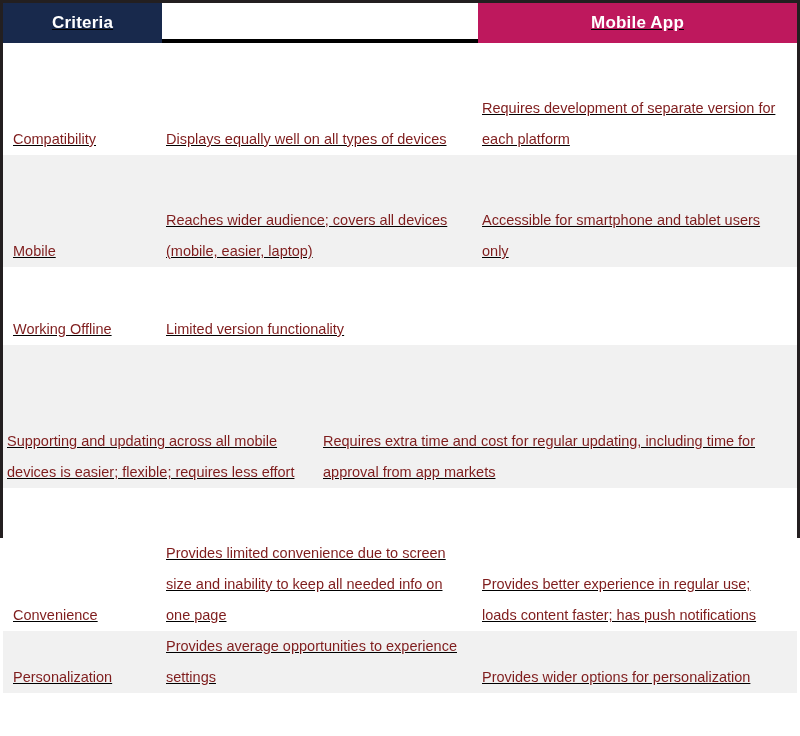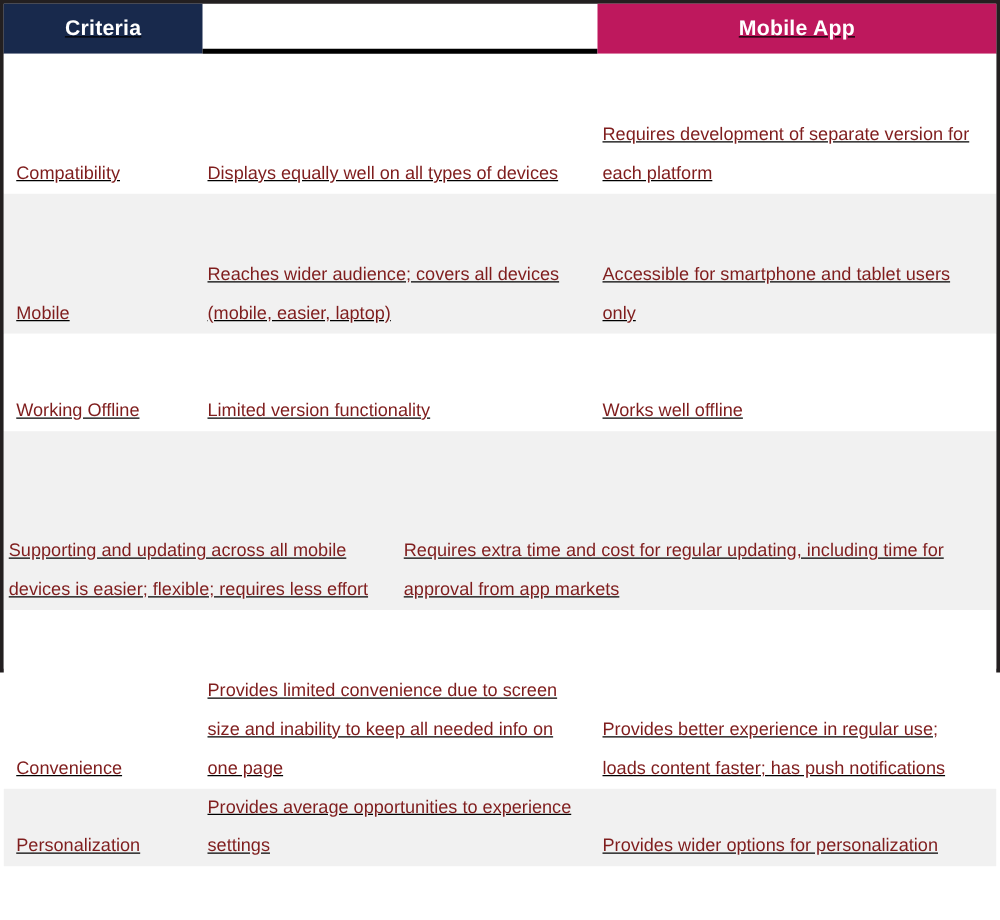--- a/index.html
+++ b/index.html
@@ -141,23 +141,20 @@
       </div>
     </div>
 
     <div class="tr white tr-r3">
       <div class="td td-criteria">
         <span class="cell-text">Working Offline</span>
       </div>
       <div class="td td-web">
         <span class="cell-text">Limited version functionality</span>
       </div>
-      <div class="td td-app">
-        <span class="cell-text">Works well offline</span>
-      </div>
     </div>
 
     <div class="tr gray tr-r4">
       <div class="td td-web">
         <span class="cell-text">Supporting and updating across all mobile devices is easier; flexible; requires less effort</span>
       </div>
       <div class="td td-app">
         <span class="cell-text">Requires extra time and cost for regular updating, including time for approval from app markets</span>
       </div>
     </div>

